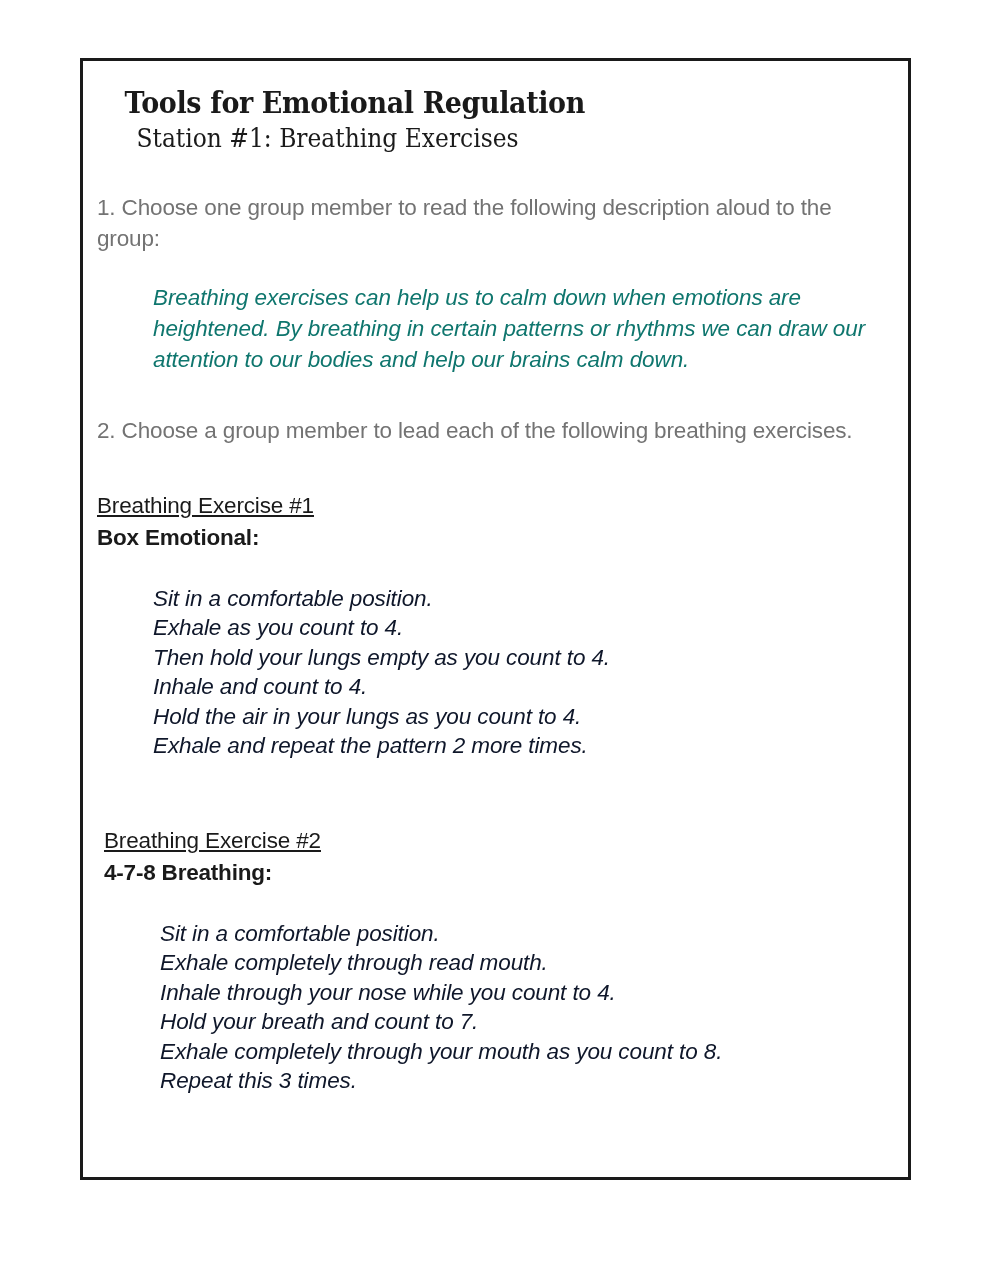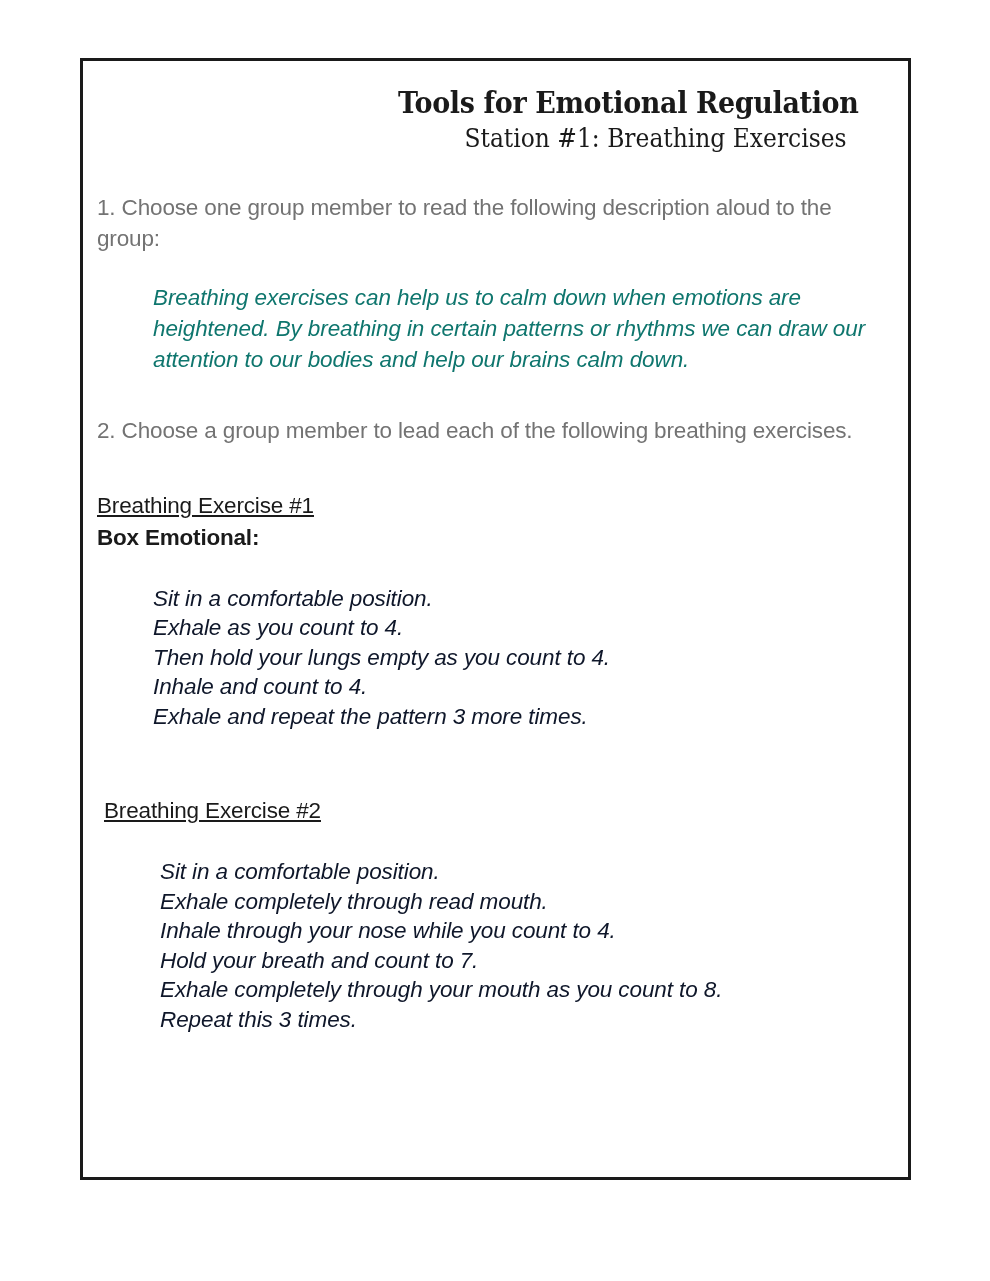--- a/index.html
+++ b/index.html
@@ -29,21 +29,21 @@
 
   #worksheet-body {
     position: absolute;
     left: 14px;
     top: 0;
     width: 789px;
   }
 
   
   #title-block {
-    text-align: right;
+    text-align: left;
     margin-top: 26px;
   }
   .doc-title {
     font-family: "DejaVu Serif", "Liberation Serif", serif;
     font-weight: bold;
     font-size: 29px;
     letter-spacing: -0.4px;
     color: #1a1a1a;
     line-height: 1.12;
     transform: scaleX(0.93);
@@ -137,28 +137,30 @@
     <div id="exercise-one-group" class="exercise-group">
       <div>
         <span class="exercise-label">Breathing Exercise #1</span>
       </div>
       <div class="exercise-name">Box Emotional:</div>
       <div id="box-breathing-steps" class="step-list">
         <div class="step-line">Sit in a comfortable position.</div>
         <div class="step-line">Exhale as you count to 4.</div>
         <div class="step-line">Then hold your lungs empty as you count to 4.</div>
         <div class="step-line">Inhale and count to 4.</div>
-        <div class="step-line">Exhale and repeat the pattern 3 more times.</div>
+        <div class="step-line">Hold the air in your lungs as you count to 4.</div>
+        <div class="step-line">Exhale and repeat the pattern 2 more times.</div>
       </div>
     </div>
 
     <div id="exercise-two-group" class="exercise-group">
       <div>
         <span class="exercise-label">Breathing Exercise #2</span>
       </div>
+      <div class="exercise-name">4-7-8 Breathing:</div>
       <div id="four-seven-eight-steps" class="step-list">
         <div class="step-line">Sit in a comfortable position.</div>
         <div class="step-line">Exhale completely through read mouth.</div>
         <div class="step-line">Inhale through your nose while you count to 4.</div>
         <div class="step-line">Hold your breath and count to 7.</div>
         <div class="step-line">Exhale completely through your mouth as you count to 8.</div>
         <div class="step-line">Repeat this 3 times.</div>
       </div>
     </div>
 

